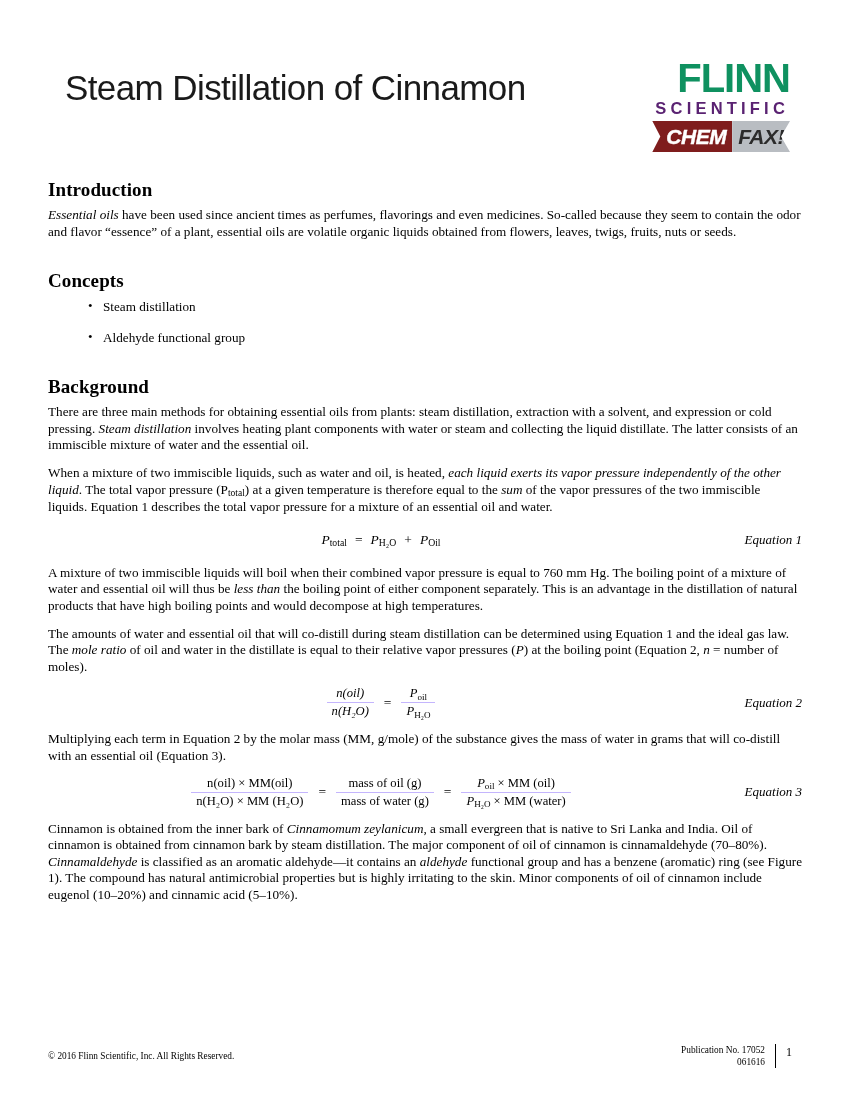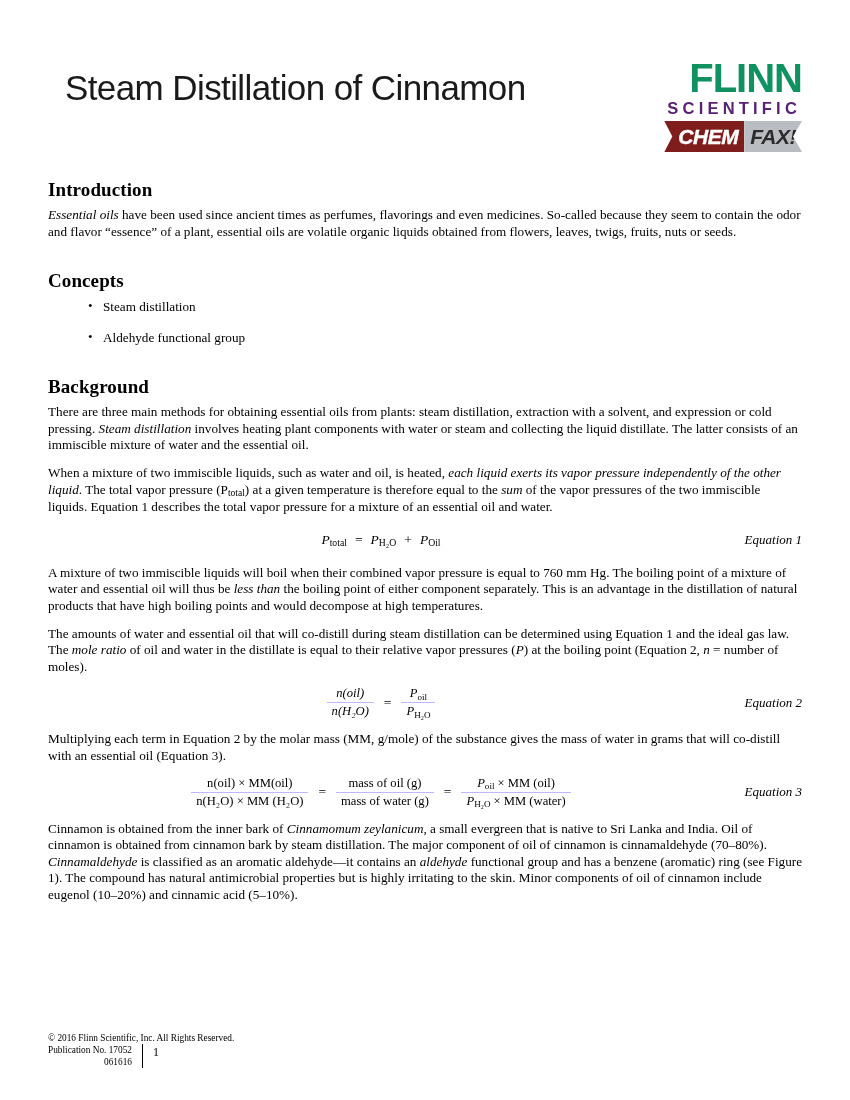--- a/index.html
+++ b/index.html
@@ -36,21 +36,21 @@
     font-size: 35px;
     font-weight: 400;
     letter-spacing: -0.6px;
     color: #1a1a1a;
     margin: 17px;
     padding-top: 10px;
     line-height: 1.1;
   }
   .logo {
     position: absolute;
-    right: 0;
+    right: 12px;
     top: 0;
     width: 160px;
     text-align: right;
   }
   .logo-flinn {
     font-family: "Liberation Sans", sans-serif;
     font-weight: 700;
     font-size: 40px;
     letter-spacing: -1px;
     line-height: 0.95;
@@ -203,21 +203,20 @@
     position: absolute;
     left: 48px;
     right: 48px;
     bottom: 32px;
     display: flex;
     align-items: flex-start;
     justify-content: space-between;
     font-size: 9.3px;
     line-height: 12px;
     color: #000;
-    flex-direction: column;
   }
   .footer-left { padding-top: 6px; }
   .footer-right {
     display: flex;
     align-items: stretch;
   }
   .footer-pub {
     text-align: right;
     padding-right: 10px;
   }

